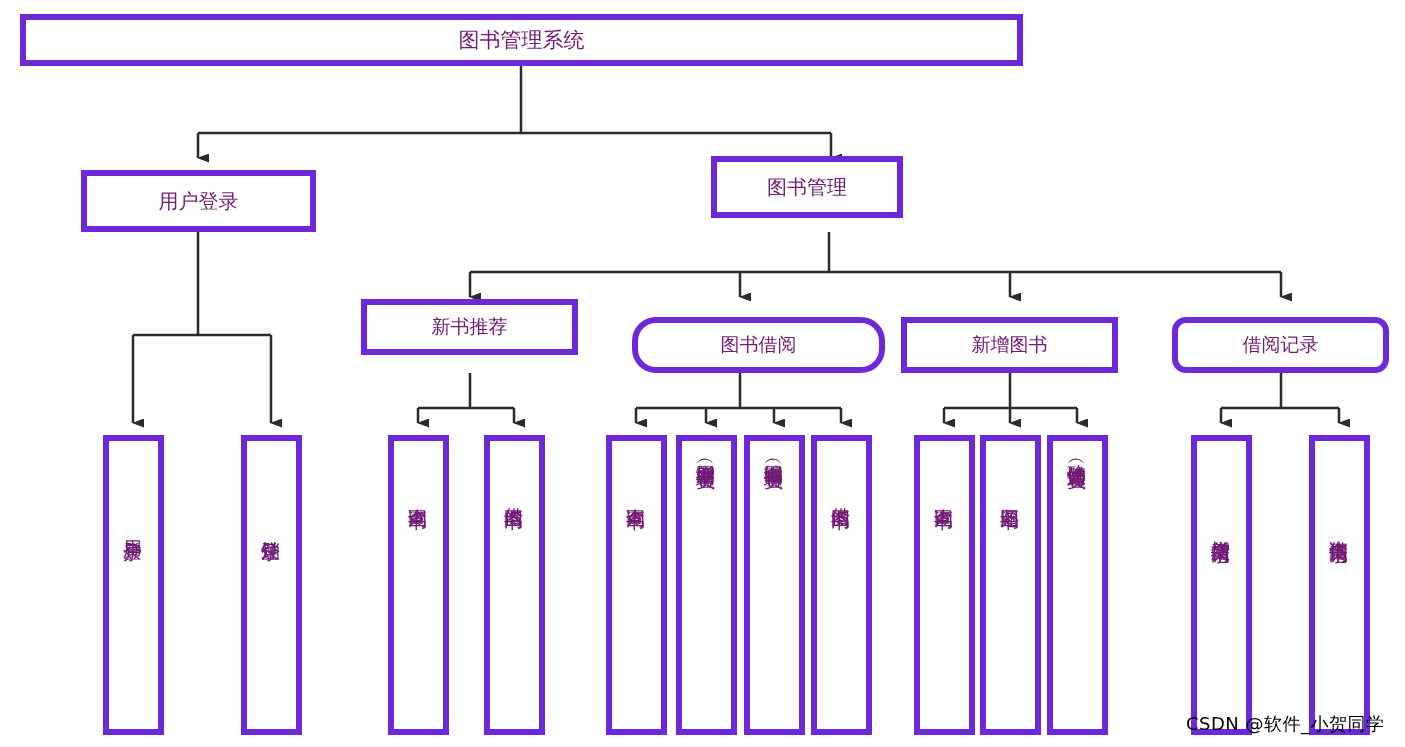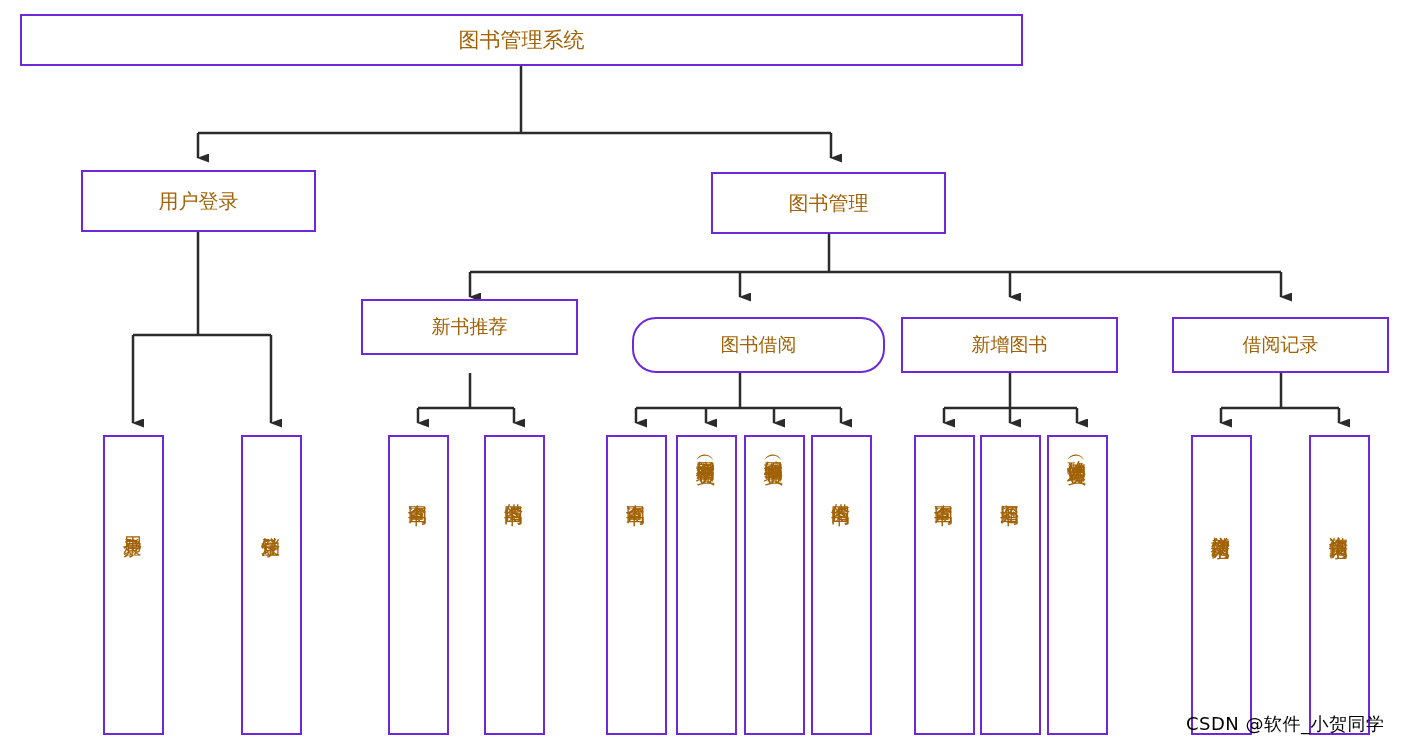--- a/index.html
+++ b/index.html
@@ -22,25 +22,25 @@
     left: 0;
     top: 0;
     width: 1405px;
     height: 747px;
     pointer-events: none;
   }
   .node {
     position: absolute;
     box-sizing: border-box;
     background: #ffffff;
-    border: 2px solid #6d28d9;
+    border: 6px solid #6d28d9;
     display: flex;
     align-items: center;
     justify-content: center;
-    color: #a16207;
+    color: #701a75;
   }
   .node.root {
     font-size: 21px;
   }
   .node.lvl2 {
     font-size: 20px;
   }
   .node.lvl3 {
     font-size: 19px;
   }
@@ -131,34 +131,34 @@
     </g>
   </svg>
 
   <div class="node root" style="left:20px; top:14px; width:1003px; height:52px;">
     <span>图书管理系统</span>
   </div>
 
   <div class="node lvl2" style="left:81px; top:170px; width:235px; height:62px;">
     <span>用户登录</span>
   </div>
-  <div class="node lvl2" style="left:711px; top:172px; width:235px; height:62px;">
+  <div class="node lvl2" style="left:711px; top:156px; width:192px; height:62px;">
     <span>图书管理</span>
   </div>
 
   <div class="node lvl3" style="left:361px; top:299px; width:217px; height:56px;">
     <span>新书推荐</span>
   </div>
   <div class="node lvl3" style="left:632px; top:317px; width:253px; height:56px;border-radius:24px;">
     <span>图书借阅</span>
   </div>
   <div class="node lvl3" style="left:901px; top:317px; width:217px; height:56px;">
     <span>新增图书</span>
   </div>
-  <div class="node lvl3" style="left:1172px; top:317px; width:217px; height:56px;">
+  <div class="node lvl3" style="left:1172px; top:317px; width:217px; height:56px;border-radius:14px;">
     <span>借阅记录</span>
   </div>
 
   <div class="node leaf mid" style="left:103px; top:435px; width:61px; height:300px;">
     <span class="vtext">用户登录</span>
   </div>
   <div class="node leaf mid" style="left:241px; top:435px; width:61px; height:300px;">
     <span class="vtext">注销登录</span>
   </div>
 

